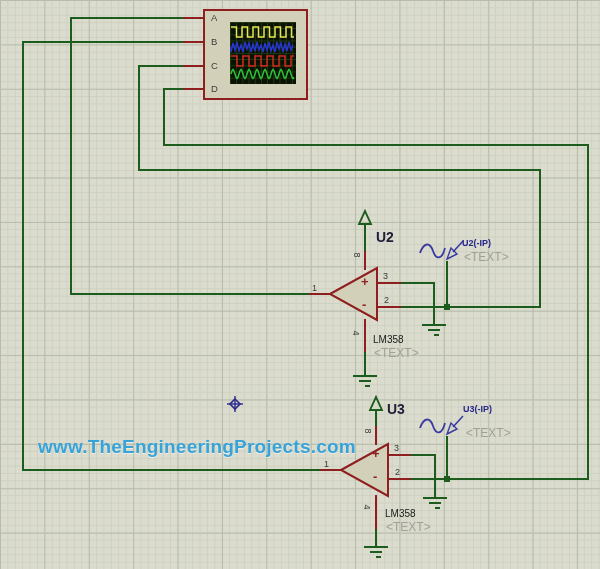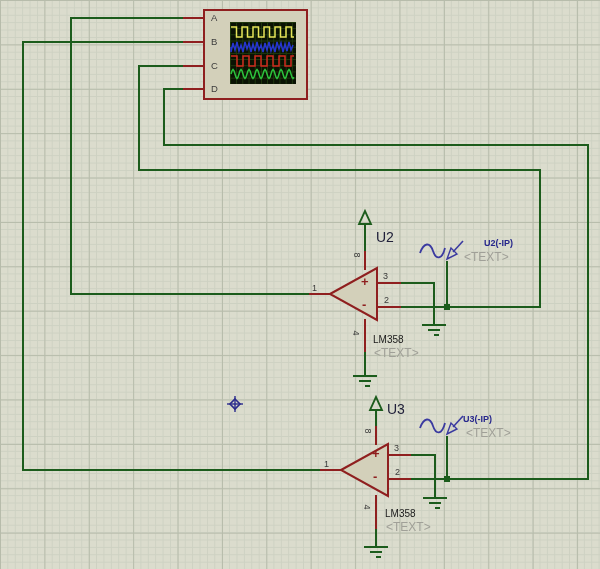--- a/index.html
+++ b/index.html
@@ -25,21 +25,21 @@
   }
   .scope-label{position:absolute; font-size:9.5px; color:#3c3c3c;}
   .scope-screen{
     position:absolute; left:230px; top:22px; width:66px; height:62px;
     background-color:#0a1203;
     background-image:
       linear-gradient(#203a0e 1px, transparent 1px),
       linear-gradient(90deg,#203a0e 1px, transparent 1px);
     background-size:6.2px 6.2px;
   }
-  .ref-label{position:absolute; font-size:14px; font-weight:400; color:#20203a;}
+  .ref-label{position:absolute; font-size:14px; font-weight:700; color:#20203a;}
   .pin-num{position:absolute; font-size:9px; color:#3a3a3a;}
   .pin-num-rot{position:absolute; font-size:9px; color:#3a3a3a; transform:rotate(90deg);}
   .sign{position:absolute; font-size:13px; font-weight:bold; color:#8f1f1f;}
   .part-label{position:absolute; font-size:10px; color:#181818;}
   .text-ph{position:absolute; font-size:12px; color:#a0a098;}
   .gen-label{position:absolute; font-size:9px; font-weight:bold; color:#26268c;}
   .watermark{
     position:absolute; left:38px; top:436px; font-size:19px; font-weight:bold;
     color:#38a3d8; letter-spacing:0.2px; text-shadow:0 1px 0 rgba(255,255,255,0.5);
     white-space:nowrap;
@@ -138,21 +138,21 @@
   <svg style="left:357px; top:209px;" width="16" height="17">
     <polygon points="8,2 2,15 14,15" fill="none" stroke="#1c5c1c" stroke-width="1.8"></polygon>
     <line x1="8" y1="15" x2="8" y2="17" stroke="#1c5c1c" stroke-width="2"></line>
   </svg>
 
   <svg style="left:418px; top:238px;" width="48" height="26">
     <path d="M2,15 C6,4 12,4 15,13 C18,22 24,22 27,10" fill="none" stroke="#3a3aa0" stroke-width="1.8"></path>
     <line x1="45" y1="3" x2="35" y2="14" stroke="#3a3aa0" stroke-width="1.6"></line>
     <polygon points="29,21 39,16 33,10" fill="none" stroke="#3a3aa0" stroke-width="1.4"></polygon>
   </svg>
-  <div class="gen-label" style="left:462px; top:238px;margin-left:22px;">U2(-IP)</div>
+  <div class="gen-label" style="left:462px; top:238px;">U2(-IP)</div>
   <div class="text-ph" style="left:464px; top:250px;">&lt;TEXT&gt;</div>
 
   <svg style="left:339px; top:442px;" width="52" height="57">
     <polygon points="2,28 49,2 49,54" fill="#d3d0ba" stroke="#8f1f1f" stroke-width="2"></polygon>
   </svg>
   <div class="ref-label" style="left:387px; top:401px;">U3</div>
   <div class="sign" style="left:372px; top:446px;">+</div>
   <div class="sign" style="left:373px; top:469px;">-</div>
   <div class="pin-num" style="left:324px; top:459px;">1</div>
   <div class="pin-num" style="left:394px; top:443px;">3</div>
@@ -164,23 +164,24 @@
   <svg style="left:368px; top:395px;" width="16" height="17">
     <polygon points="8,2 2,15 14,15" fill="none" stroke="#1c5c1c" stroke-width="1.8"></polygon>
     <line x1="8" y1="15" x2="8" y2="17" stroke="#1c5c1c" stroke-width="2"></line>
   </svg>
 
   <svg style="left:418px; top:413px;" width="48" height="26">
     <path d="M2,15 C6,4 12,4 15,13 C18,22 24,22 27,10" fill="none" stroke="#3a3aa0" stroke-width="1.8"></path>
     <line x1="45" y1="3" x2="35" y2="14" stroke="#3a3aa0" stroke-width="1.6"></line>
     <polygon points="29,21 39,16 33,10" fill="none" stroke="#3a3aa0" stroke-width="1.4"></polygon>
   </svg>
-  <div class="gen-label" style="left:463px; top:414px;text-align:center;">U3(-IP)</div>
+  <div class="gen-label" style="left:463px; top:404px;text-align:center;">U3(-IP)</div>
   <div class="text-ph" style="left:466px; top:426px;">&lt;TEXT&gt;</div>
 
   <svg style="left:227px; top:396px;" width="16" height="16">
     <line x1="8" y1="0" x2="8" y2="16" stroke="#2a2a8c" stroke-width="1.4"></line>
     <line x1="0" y1="8" x2="16" y2="8" stroke="#2a2a8c" stroke-width="1.4"></line>
     <polygon points="8,3 13,8 8,13 3,8" fill="none" stroke="#2a2a8c" stroke-width="1.6"></polygon>
   </svg>
 
+  <div class="watermark">www.TheEngineeringProjects.com</div>
 
 </div>
 
 </body></html>

